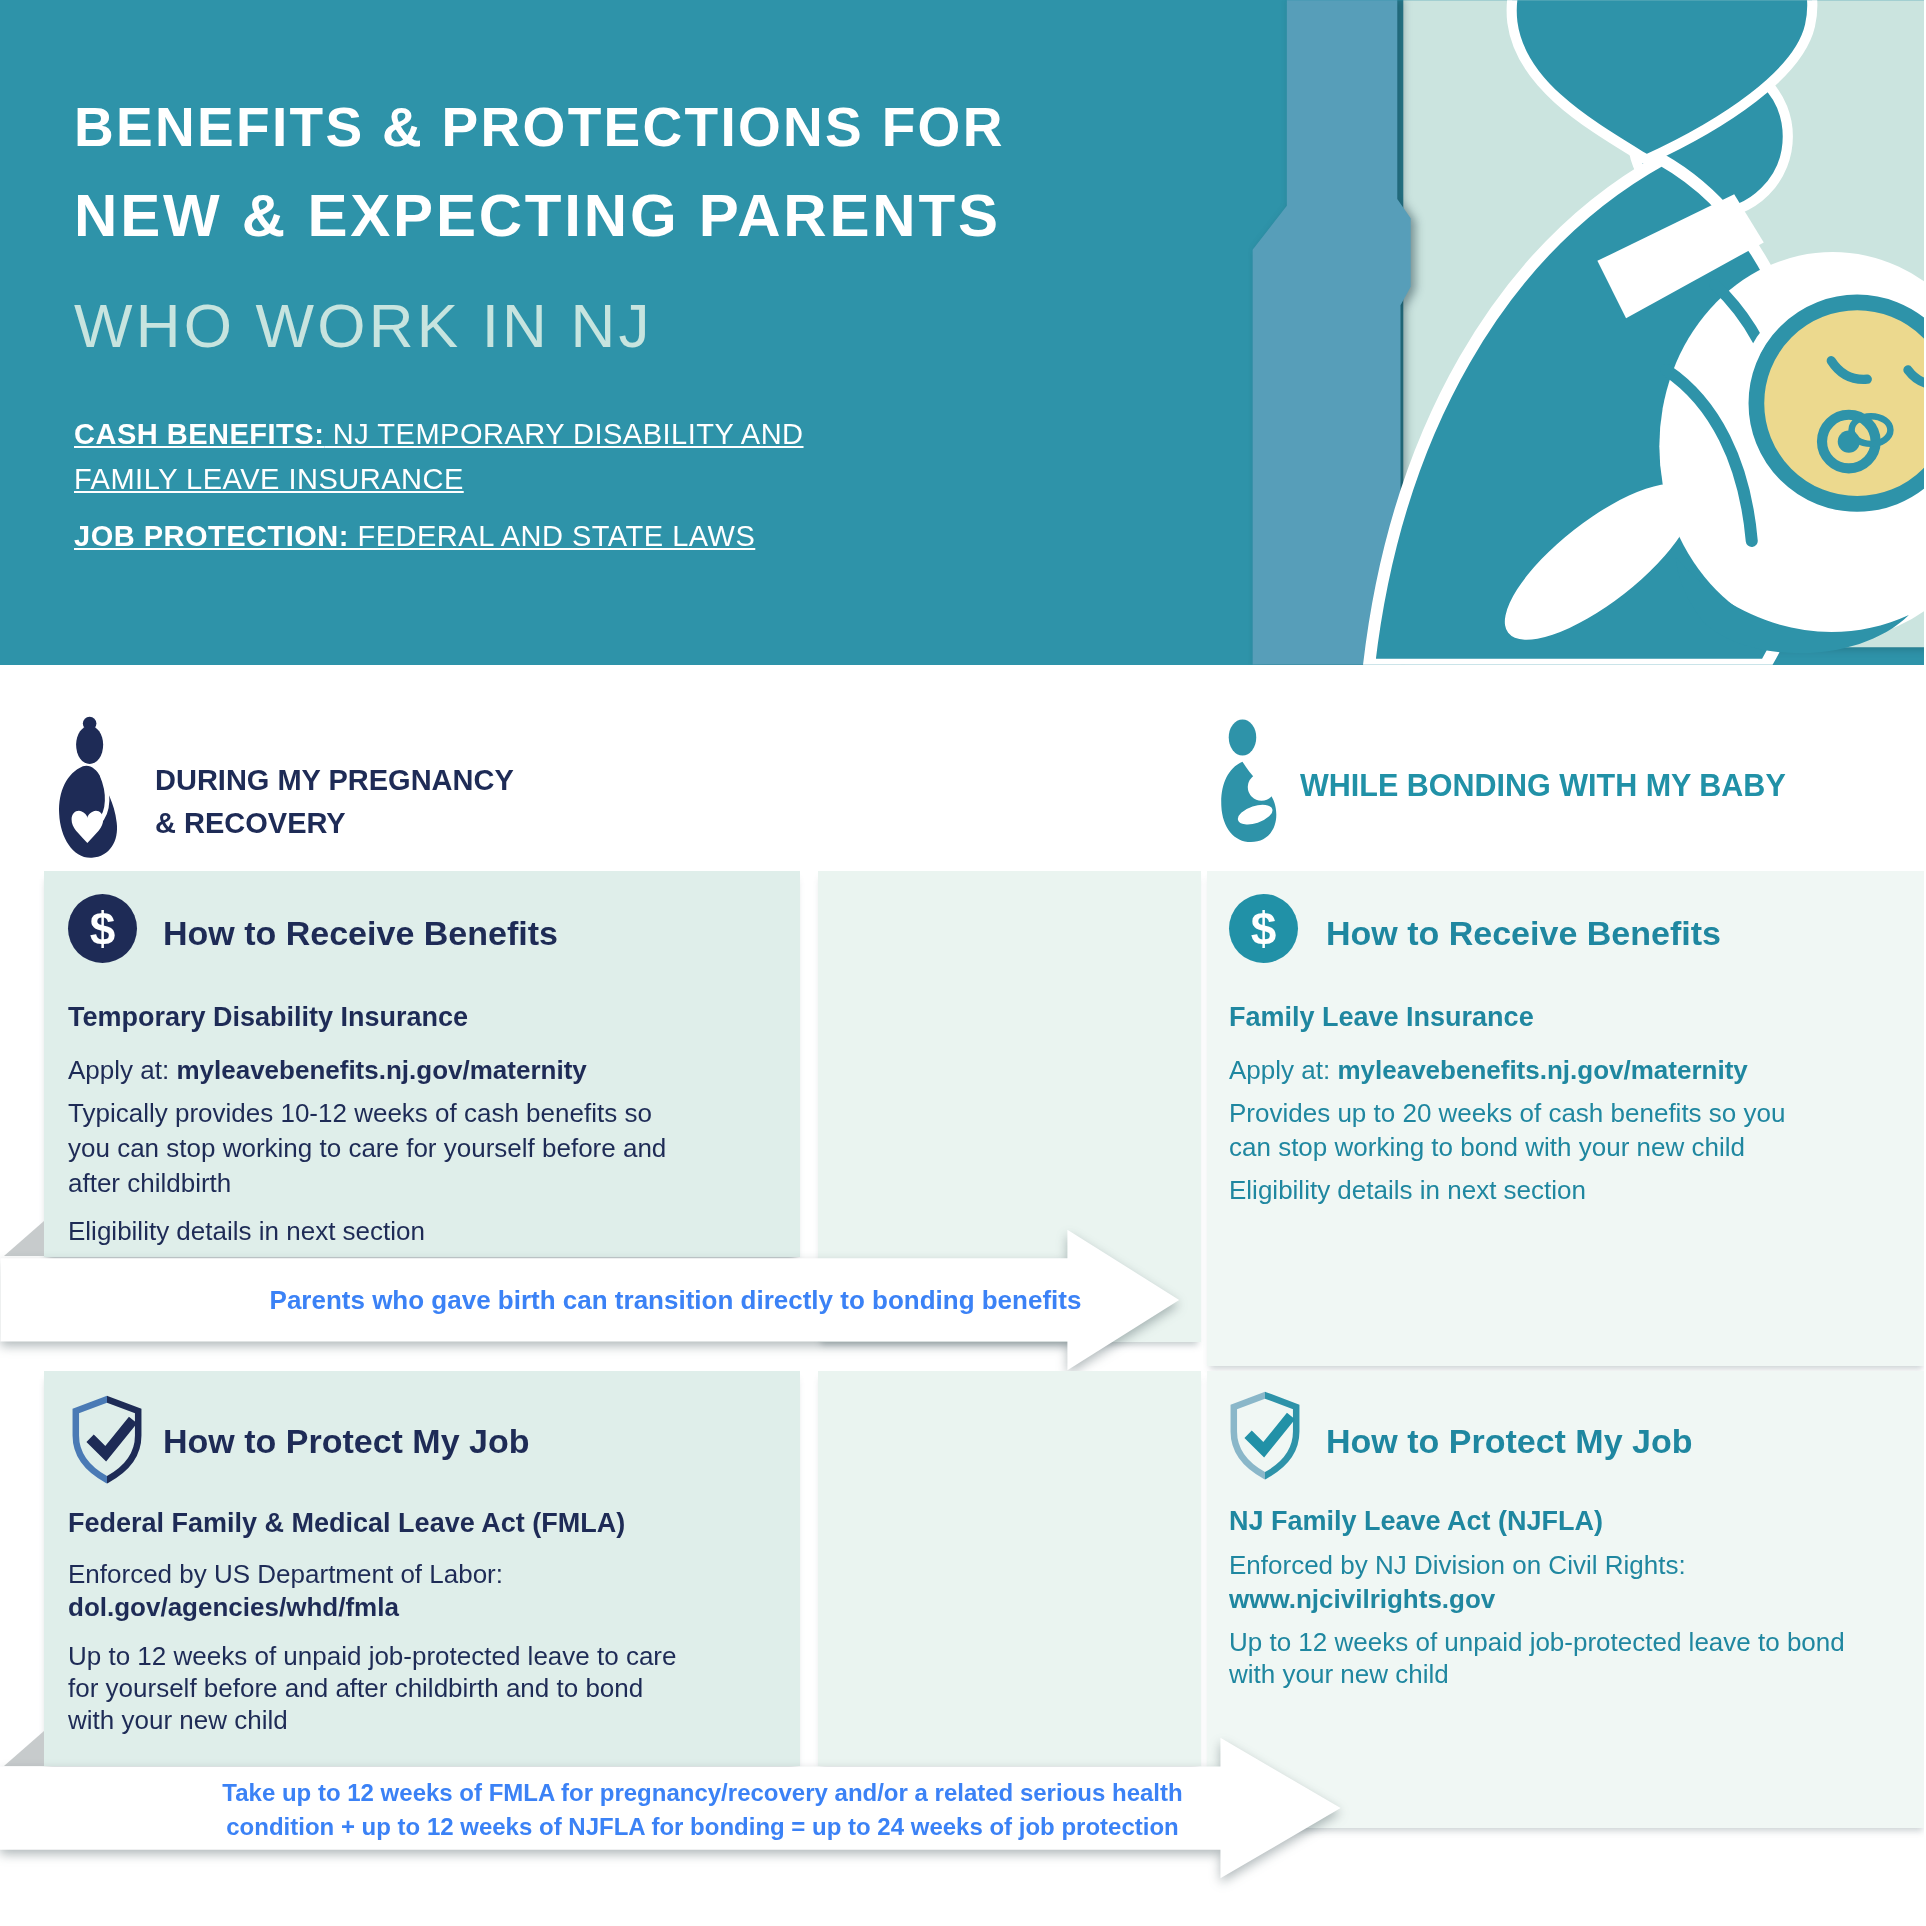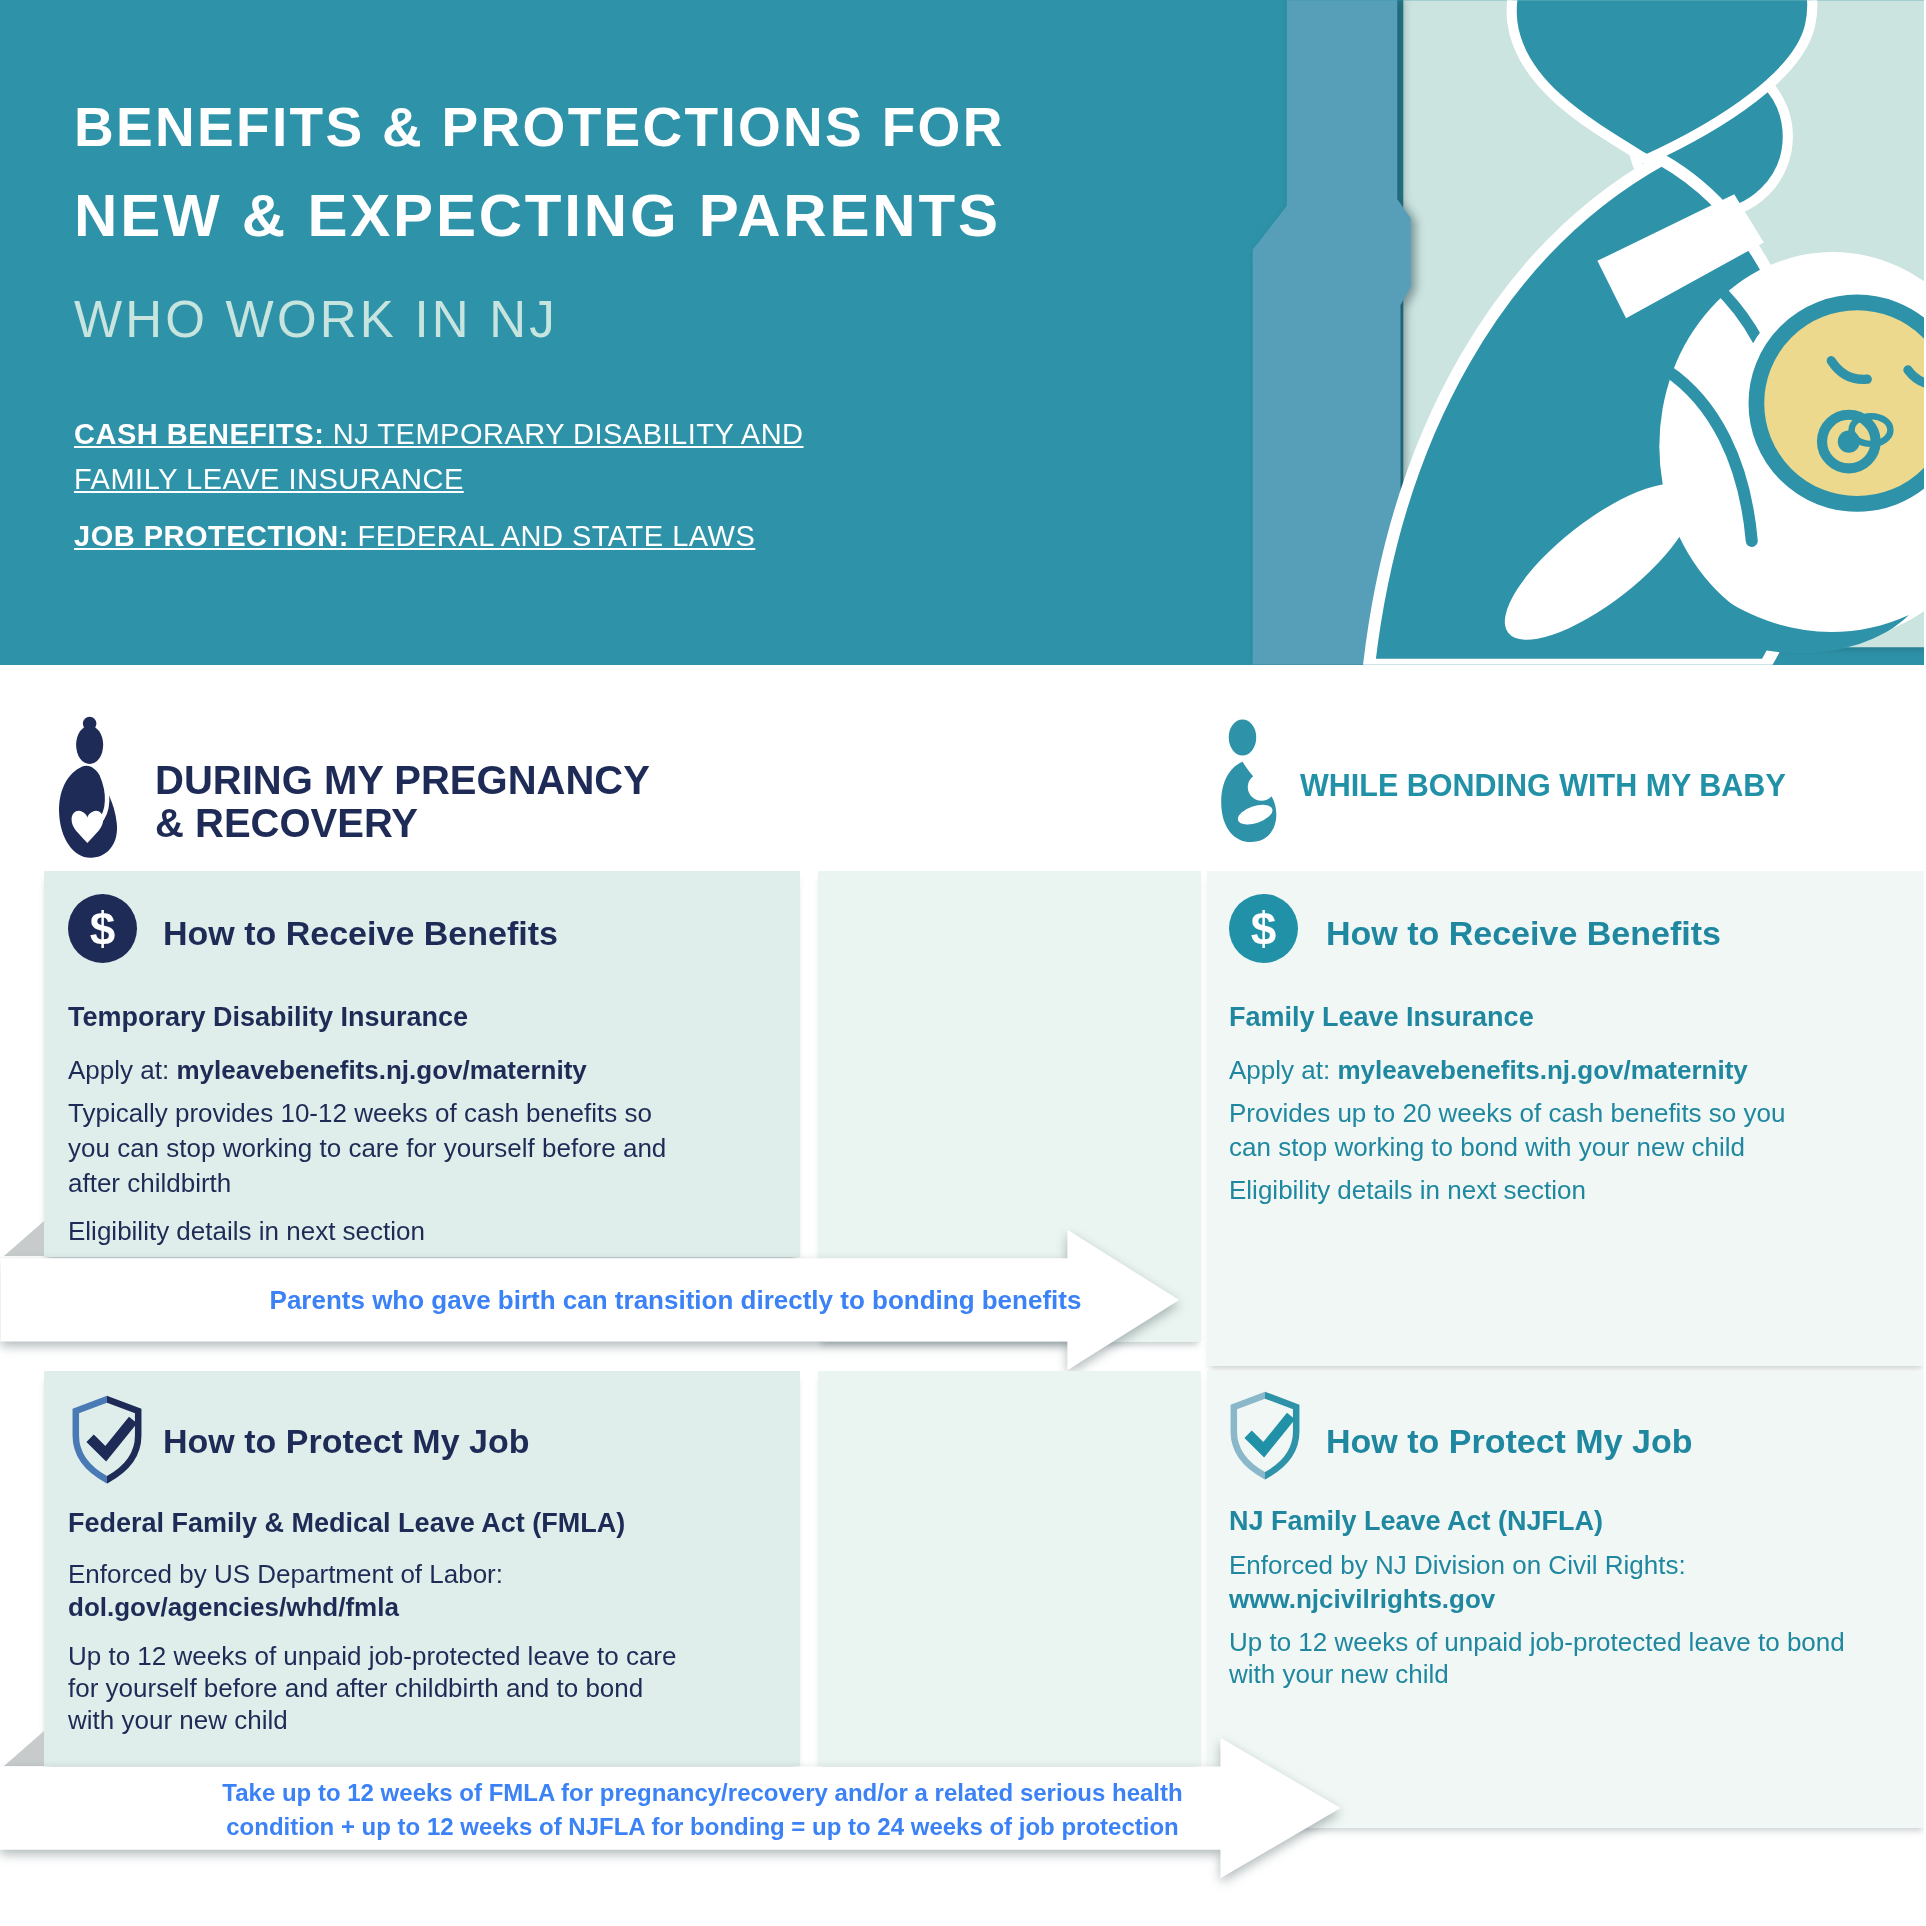--- a/index.html
+++ b/index.html
@@ -3,26 +3,26 @@
 <meta charset="utf-8">
 <style>
   html,body{margin:0;padding:0;background:#ffffff;}
   .poster{position:relative;width:1924px;height:1926px;background:#ffffff;
           font-family:"Liberation Sans",sans-serif;overflow:hidden;}
   .abs{position:absolute;}
   
   .header{left:0;top:0;width:1926px;height:665px;background:#2E93A9;}
   .h-t1{left:74px;top:95px;font-size:55px;font-weight:bold;color:#ffffff;letter-spacing:2.3px;white-space:nowrap;}
   .h-t2{left:74px;top:181px;font-size:60px;font-weight:bold;color:#ffffff;letter-spacing:2.8px;white-space:nowrap;}
-  .h-t3{left:74px;top:290px;font-size:51px;font-weight:400;color:#C7E4DF;letter-spacing:3.2px;white-space:nowrap;}
+  .h-t3{left:74px;top:290px;font-size:62px;font-weight:400;color:#C7E4DF;letter-spacing:3.2px;white-space:nowrap;}
   .h-sub{left:74px;font-size:29px;color:#ffffff;letter-spacing:0.5px;white-space:nowrap;text-decoration:underline;}
   .h-sub b{font-weight:bold;}
   
   .sec-title{font-weight:bold;white-space:pre-line;}
-  .sec-left-title{left:155px;top:759px;font-size:40px;line-height:43px;color:#1E2B56;}
+  .sec-left-title{left:155px;top:759px;font-size:29px;line-height:43px;color:#1E2B56;}
   .sec-right-title{left:1300px;top:768px;font-size:30.5px;color:#2191A7;white-space:nowrap;}
   
   .card{box-shadow:0 6.5px 7.4px -2.8px rgba(90,110,115,.45);}
   .card-mintL{background:#DFEEEA;}
   .band{background:#EAF4F0;box-shadow:0 5.5px 6.5px -2.8px rgba(90,110,115,.35);}
   .card-mintR{background:#F0F7F4;box-shadow:0 5.5px 6.5px -2.8px rgba(90,110,115,.30);}
   .benefits-left{left:44px;top:871px;width:756px;height:386px;}
   .band-benefits{left:818px;top:871px;width:383px;height:471px;}
   .benefits-right{left:1207px;top:871px;width:719px;height:495px;}
   .protect-left{left:44px;top:1371px;width:756px;height:395px;}

